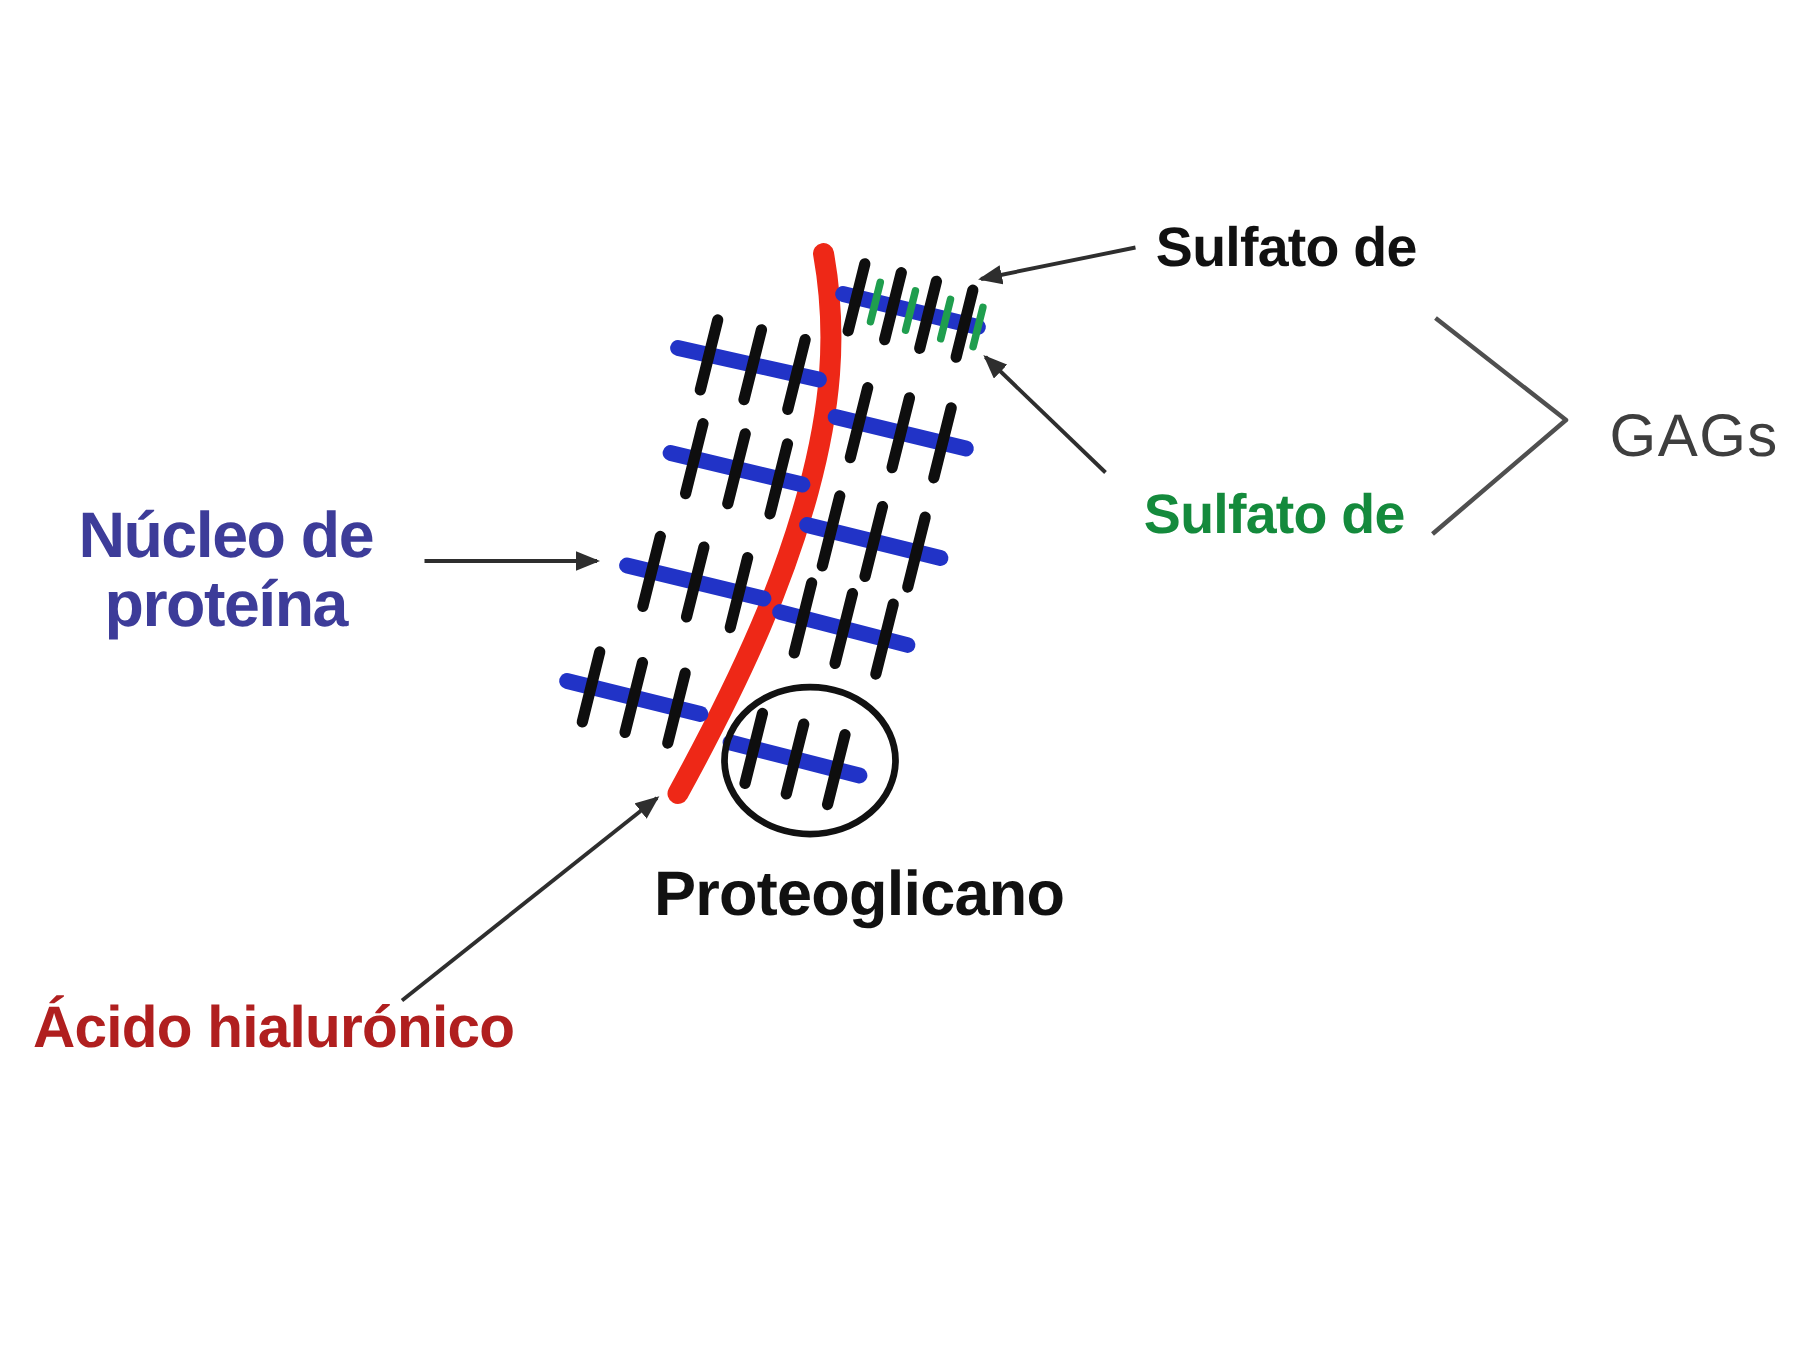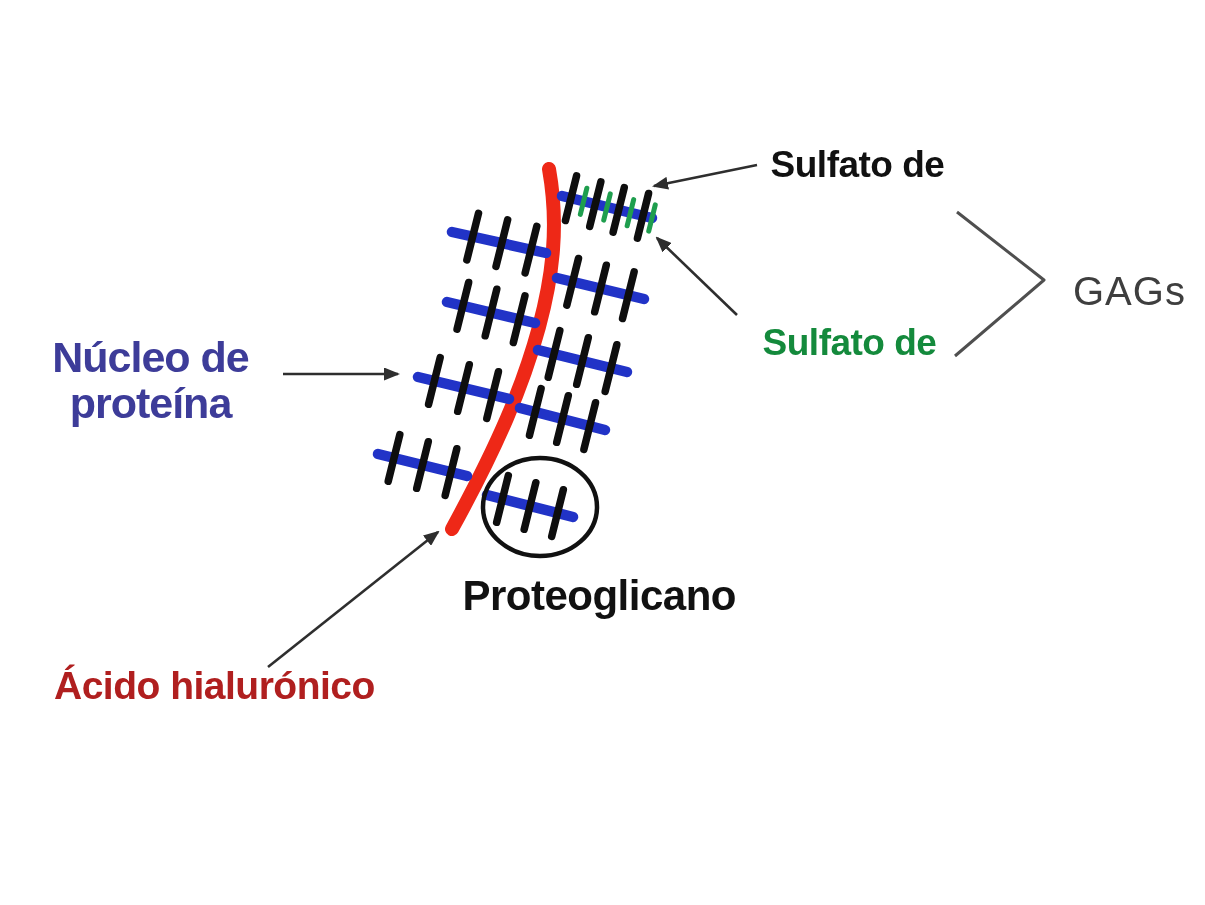--- a/index.html
+++ b/index.html
@@ -7,22 +7,22 @@
   #canvas{position:relative;width:1205px;height:750px;background:var(--page-background,#fff);overflow:hidden;}
   #figure-svg{position:absolute;left:0;top:0;width:1205px;height:905px;}
   .lbl{position:absolute;font-family:"Liberation Sans",sans-serif;font-weight:700;white-space:nowrap;}
   .lbl-keratan{left:705px;top:146px;width:305px;text-align:center;font-size:37px;line-height:37px;
                color:var(--label-black);letter-spacing:-0.5px;}
   .lbl-chondroitin{left:697px;top:324px;width:305px;text-align:center;font-size:37px;line-height:37px;
                color:var(--label-green);letter-spacing:-0.5px;}
   .lbl-gags{left:1073px;top:269px;font-size:40px;font-weight:400;color:var(--label-gray);letter-spacing:1px;}
   .lbl-nucleo{left:8px;top:334px;width:285px;text-align:center;font-size:43px;line-height:46px;
                color:var(--label-indigo);letter-spacing:-1px;}
-  .lbl-acido{left:22px;top:664px;font-size:39px;color:var(--label-dark-red);letter-spacing:-0.5px;margin-left:32px;}
-  .lbl-proteo{left:436px;top:572px;width:300px;text-align:right;font-size:42px;color:var(--label-black);letter-spacing:-0.5px;}
+  .lbl-acido{left:22px;top:664px;font-size:39px;color:var(--label-dark-red);letter-spacing:-0.5px;}
+  .lbl-proteo{left:436px;top:572px;width:300px;text-align:left;font-size:42px;color:var(--label-black);letter-spacing:-0.5px;}
 </style>
 </head>
 <body>
 
 <div id="canvas">
 
   <svg id="figure-svg" viewBox="0 0 1205 905" xmlns="http://www.w3.org/2000/svg">
     <defs>
       <marker id="ah" markerUnits="userSpaceOnUse" markerWidth="16" markerHeight="13" refX="14" refY="6.5" orient="auto">
         <polygon points="0,0 16,6.5 0,13" style="fill:var(--arrow-color)"></polygon>

